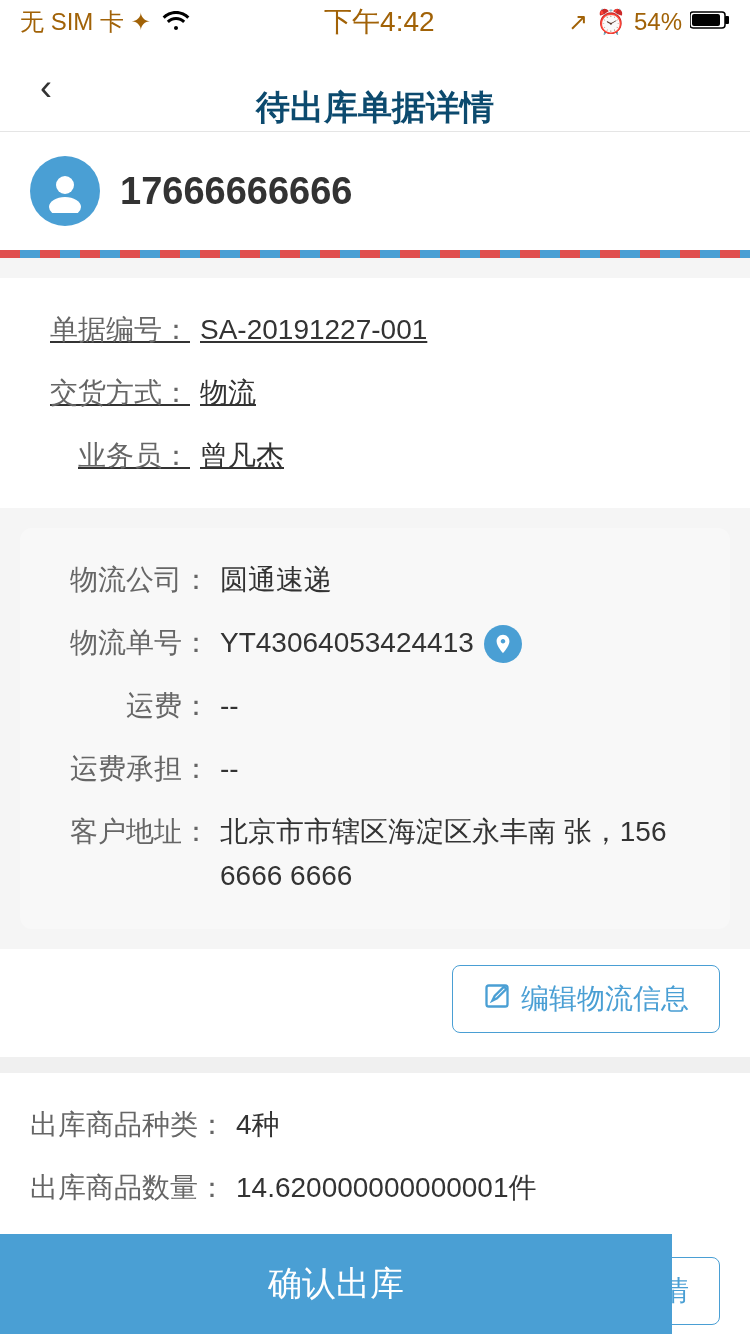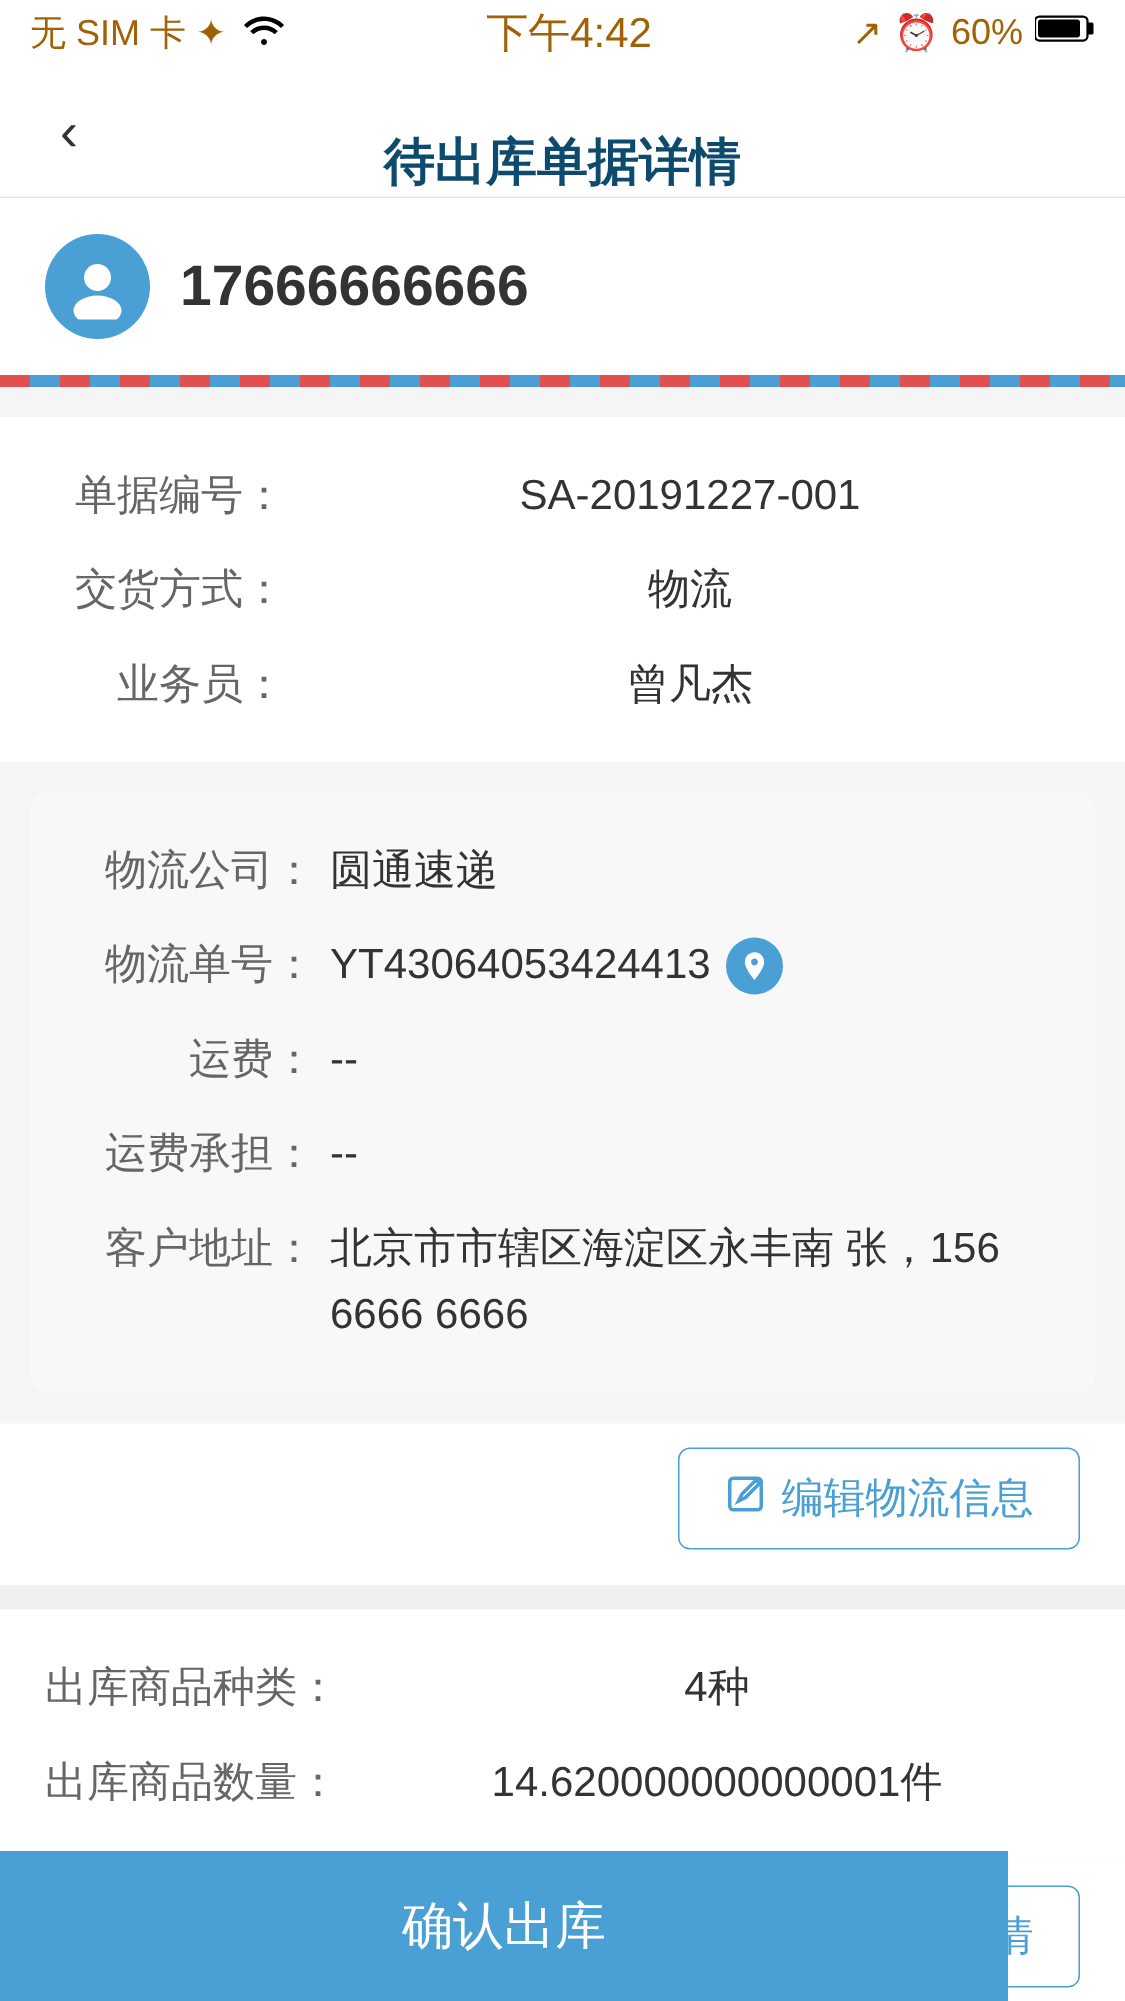--- a/index.html
+++ b/index.html
@@ -96,40 +96,40 @@
         #4a9fd4 20px, #4a9fd4 40px
       );
       margin: 0;
     }
 
     
     .info-section {
       background: #fff;
       padding: 30px 30px;
       margin-top: 20px;
+      text-decoration: underline;
     }
     .info-row {
       display: flex;
       align-items: flex-start;
       margin-bottom: 18px;
       font-size: 28px;
       line-height: 1.6;
     }
     .info-row:last-child { margin-bottom: 0; }
     .info-label {
       color: #666;
       min-width: 160px;
       text-align: right;
       flex-shrink: 0;
     }
     .info-value {
       color: #333;
       flex: 1;
       padding-left: 10px;
-      text-align: center;
     }
 
     
     .logistics-box {
       background: #f8f8f8;
       border-radius: 12px;
       margin: 20px 20px;
       padding: 30px;
     }
     .logistics-row {
@@ -250,21 +250,21 @@
         <path d="M15 18c1.1 0 2 .9 2 2s-.9 2-2 2-2-.9-2-2 .9-2 2-2z" fill="#000"></path>
         <path d="M15 12c2.8 0 5.3 1.1 7.1 2.9l2.1-2.1C21.8 10.3 18.6 9 15 9s-6.8 1.3-9.2 3.8l2.1 2.1C9.7 13.1 12.2 12 15 12z" fill="#000"></path>
         <path d="M15 6c4.4 0 8.4 1.8 11.3 4.7l2.1-2.1C25.3 5.4 20.5 3 15 3S4.7 5.4 1.6 8.6l2.1 2.1C6.6 7.8 10.6 6 15 6z" fill="#000"></path>
       </svg>
     </span>
   </div>
   <div class="status-center">下午4:42</div>
   <div class="status-right">
     <span>↗</span>
     <span>⏰</span>
-    <span>60%</span>
+    <span>54%</span>
     <span>
       <svg width="40" height="20" viewBox="0 0 40 20">
         <rect x="0" y="2" width="35" height="16" rx="3" ry="3" stroke="#000" stroke-width="1.5" fill="none"></rect>
         <rect x="35" y="6" width="4" height="8" rx="1" fill="#000"></rect>
         <rect x="2" y="4" width="28" height="12" rx="2" fill="#000"></rect>
       </svg>
     </span>
   </div>
 </div>
 

